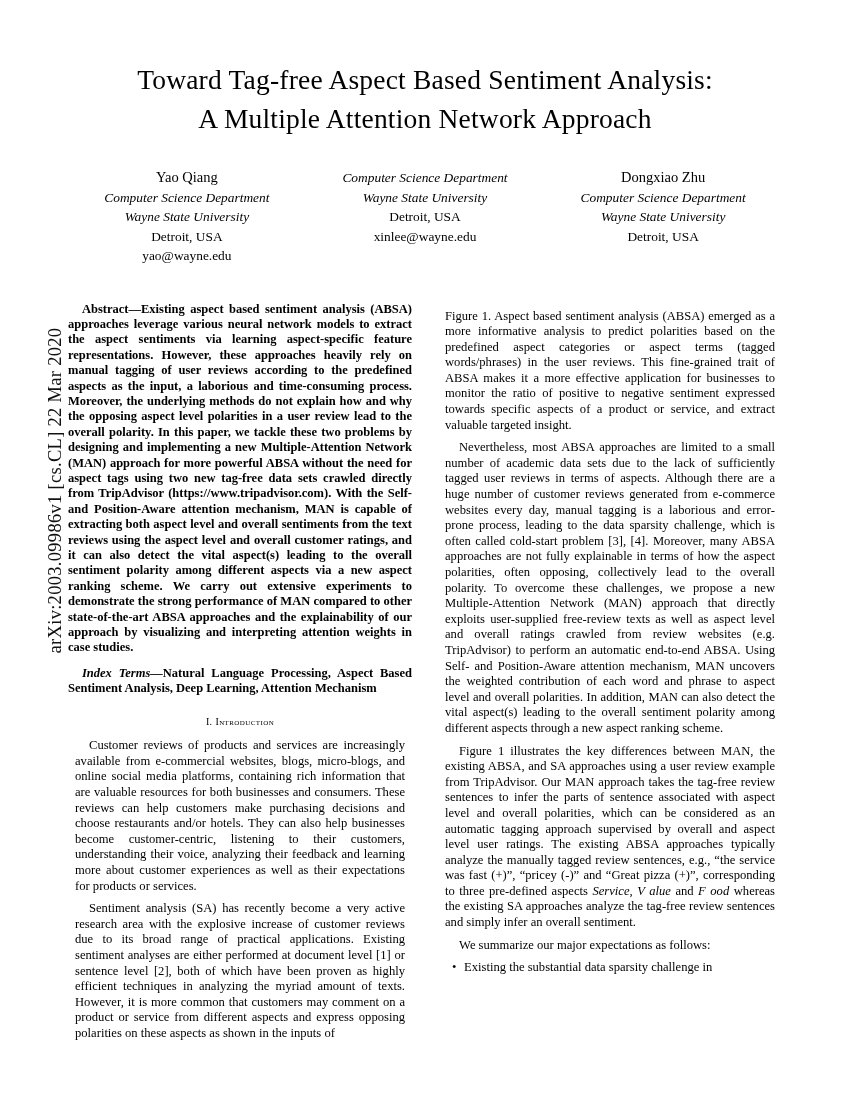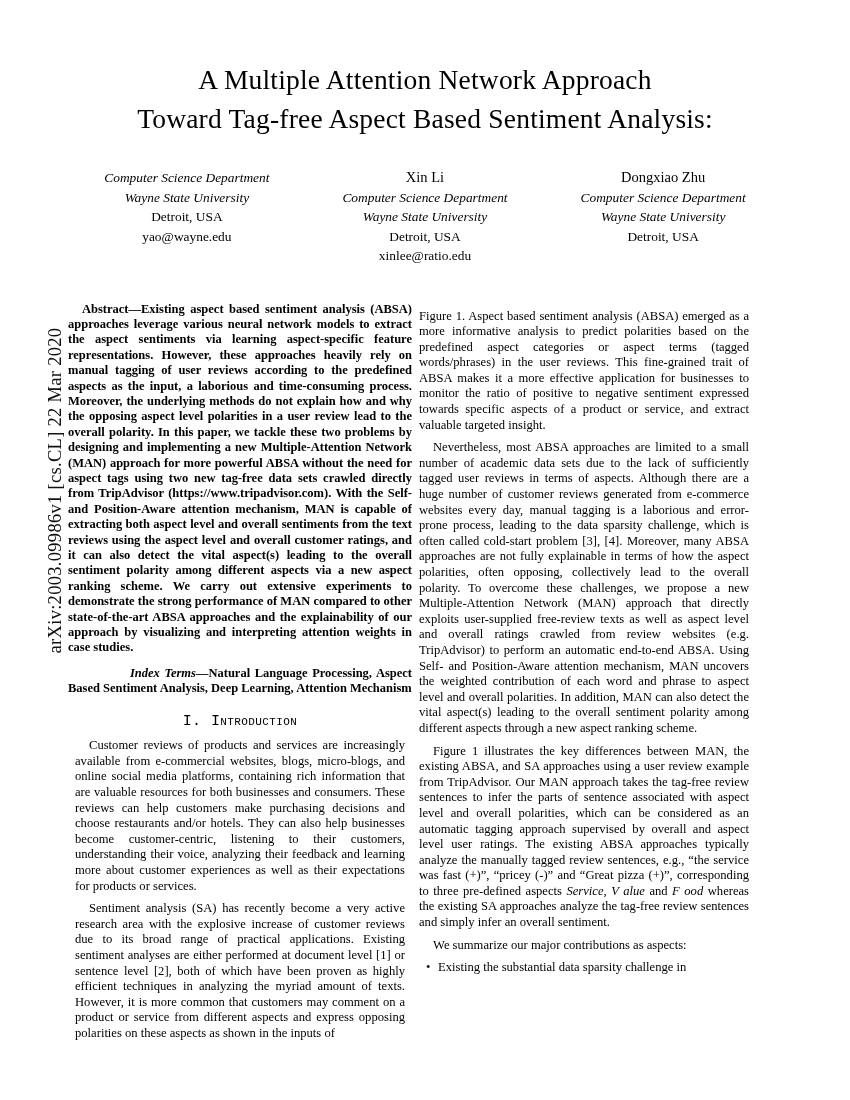--- a/index.html
+++ b/index.html
@@ -69,20 +69,21 @@
     line-height: 19.5px;
   }
   .author .name { font-size: 14.5px; }
   .author .aff { font-style: italic; }
   .author .email { }
 
   
   .columns {
     display: flex;
     margin-top: 36px;
+    gap: 26px;
   }
   .col {
     width: 344px;
     font-size: 12.6px;
     line-height: 15.6px;
     text-align: justify;
   }
   .col p {
     margin: 7px;
     text-indent: 14px;
@@ -98,28 +99,27 @@
   }
   .abstract .lead { font-style: normal; }
   .indexterms {
     font-weight: bold;
     text-align: justify;
     font-size: 12.5px;
     line-height: 15.4px;
     margin-top: 10px;
     text-indent: 14px;
   }
-  .indexterms .lead { font-style: italic; font-weight: bold; margin-left: 48px; }
+  .indexterms .lead { font-style: italic; font-weight: bold; }
 
   .section-head {
     text-align: center;
     margin: 17px 0 9px 0;
-    font-size: 15px;
+    font-size: 10px;
     letter-spacing: 0.4px;
-    font-family: Liberation Mono, monospace;
   }
   .smallcaps { font-variant: small-caps; }
 
   .mathit { font-family: "Liberation Serif", serif; font-style: italic; }
 
   ul.bullets {
     margin: 4px 0 0 0;
     padding-left: 16px;
     list-style: none;
   }
@@ -138,37 +138,37 @@
 </head>
 <body>
 
 <div class="page">
 
   <div class="arxiv-stamp">arXiv:2003.09986v1  [cs.CL]  22 Mar 2020</div>
 
   <div class="content">
 
     <h1 class="title">
+      <span class="title-line">Toward Tag-free Aspect Based Sentiment Analysis:</span>
       <span class="title-line">A Multiple Attention Network Approach</span>
-      <span class="title-line">Toward Tag-free Aspect Based Sentiment Analysis:</span>
     </h1>
 
     <div class="authors">
+      <div class="author">
+        <div class="name">Yao Qiang</div>
+        <div class="aff">Computer Science Department</div>
+        <div class="aff">Wayne State University</div>
+        <div class="loc">Detroit, USA</div>
+        <div class="email">yao@wayne.edu</div>
+      </div>
       <div class="author">
         <div class="aff">Computer Science Department</div>
         <div class="aff">Wayne State University</div>
         <div class="loc">Detroit, USA</div>
-        <div class="email">yao@wayne.edu</div>
-      </div>
-      <div class="author">
-        <div class="name">Xin Li</div>
-        <div class="aff">Computer Science Department</div>
-        <div class="aff">Wayne State University</div>
-        <div class="loc">Detroit, USA</div>
-        <div class="email">xinlee@ratio.edu</div>
+        <div class="email">xinlee@wayne.edu</div>
       </div>
       <div class="author">
         <div class="name">Dongxiao Zhu</div>
         <div class="aff">Computer Science Department</div>
         <div class="aff">Wayne State University</div>
         <div class="loc">Detroit, USA</div>
       </div>
     </div>
 
     <div class="columns">
@@ -187,21 +187,21 @@
         <p>Customer reviews of products and services are increasingly available from e-commercial websites, blogs, micro-blogs, and online social media platforms, containing rich information that are valuable resources for both businesses and consumers. These reviews can help customers make purchasing decisions and choose restaurants and/or hotels. They can also help businesses become customer-centric, listening to their customers, understanding their voice, analyzing their feedback and learning more about customer experiences as well as their expectations for products or services.</p>
         <p>Sentiment analysis (SA) has recently become a very active research area with the explosive increase of customer reviews due to its broad range of practical applications. Existing sentiment analyses are either performed at document level [1] or sentence level [2], both of which have been proven as highly efficient techniques in analyzing the myriad amount of texts. However, it is more common that customers may comment on a product or service from different aspects and express opposing polarities on these aspects as shown in the inputs of</p>
       </div>
 
       <div class="col">
         <p class="noindent">Figure 1. Aspect based sentiment analysis (ABSA) emerged as a more informative analysis to predict polarities based on the predefined aspect categories or aspect terms (tagged words/phrases) in the user reviews. This fine-grained trait of ABSA makes it a more effective application for businesses to monitor the ratio of positive to negative sentiment expressed towards specific aspects of a product or service, and extract valuable targeted insight.</p>
         <p>Nevertheless, most ABSA approaches are limited to a small number of academic data sets due to the lack of sufficiently tagged user reviews in terms of aspects. Although there are a huge number of customer reviews generated from e-commerce websites every day, manual tagging is a laborious and error-prone process, leading to the data sparsity challenge, which is often called cold-start problem [3], [4]. Moreover, many ABSA approaches are not fully explainable in terms of how the aspect polarities, often opposing, collectively lead to the overall polarity. To overcome these challenges, we propose a new Multiple-Attention Network (MAN) approach that directly exploits user-supplied free-review texts as well as aspect level and overall ratings crawled from review websites (e.g. TripAdvisor) to perform an automatic end-to-end ABSA. Using Self- and Position-Aware attention mechanism, MAN uncovers the weighted contribution of each word and phrase to aspect level and overall polarities. In addition, MAN can also detect the vital aspect(s) leading to the overall sentiment polarity among different aspects through a new aspect ranking scheme.</p>
 
         <p><span>Figure 1 illustrates the key differences between MAN, the existing ABSA, and SA approaches using a user review example from TripAdvisor. Our MAN approach takes the tag-free review sentences to infer the parts of sentence associated with aspect level and overall polarities, which can be considered as an automatic tagging approach supervised by overall and aspect level user ratings. The existing ABSA approaches typically analyze the manually tagged review sentences, e.g., “the service was fast (+)”, “pricey (-)” and “Great pizza (+)”, corresponding to three pre-defined aspects </span><span class="mathit">Service</span><span>, </span><span class="mathit">V alue</span><span> and </span><span class="mathit">F ood</span><span> whereas the existing SA approaches analyze the tag-free review sentences and simply infer an overall sentiment.</span></p>
 
-        <p>We summarize our major contributions as aspects:</p>
+        <p>We summarize our major expectations as follows:</p>
 
         <ul class="bullets">
           <li>Existing the substantial data sparsity challenge in</li>
         </ul>
       </div>
 
     </div>
   </div>
 </div>
 

